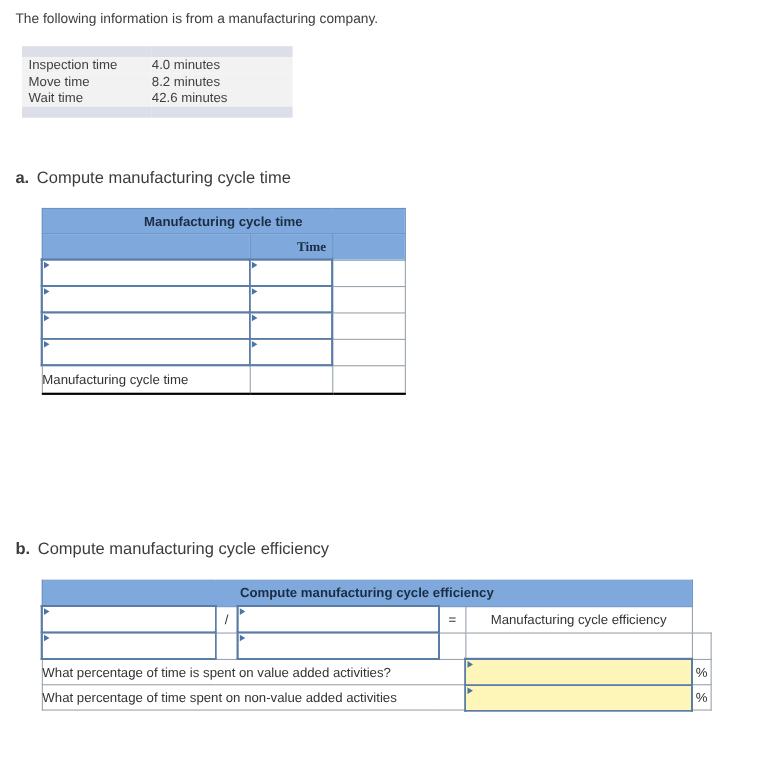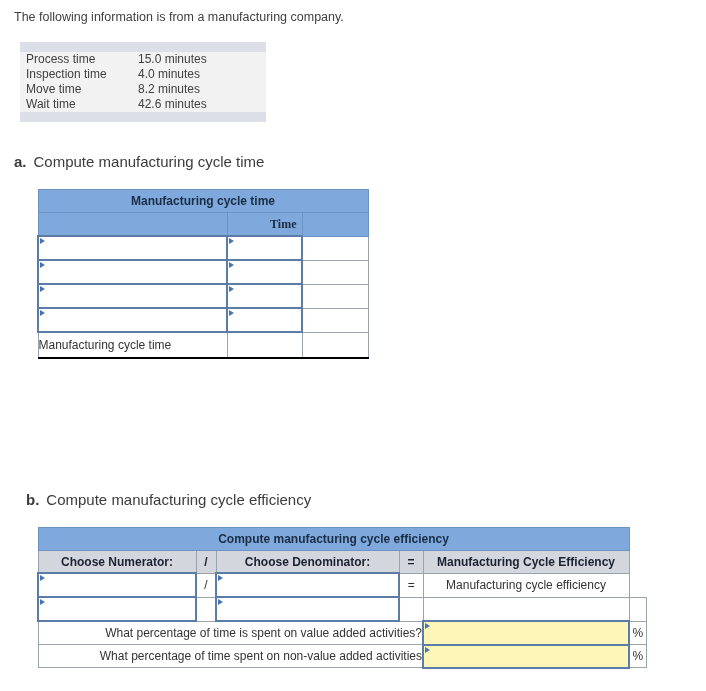--- a/index.html
+++ b/index.html
@@ -93,43 +93,39 @@
     border-left:5px solid #4a74a8;
     border-top:3px solid transparent;
     border-bottom:3px solid transparent;
   }
 
   .yellowcell{background:#fdf6b8;}
   .blackbottom{border-bottom:2px solid #000000 !important;}
 
   .lbl-left{padding-left:5px; text-align:left; white-space:nowrap;}
   .ctr{text-align:center;}
-  .ws td.txtrow{height:22px;text-align:right;}
+  .ws td.txtrow{height:22px;}
   .pct{text-align:center; background:#fdf6b8; font-size:12px;}
 </style>
 </head>
 <body>
 
 <div class="intro">The following information is from a manufacturing company.</div>
 
 <table class="info-table">
   <colgroup>
       <col class="info-col-a">
       <col class="info-col-b">
     </colgroup>
   <tbody>
     <tr class="band">
       <td></td>
       <td></td>
     </tr>
     <tr>
-      <td>Process time</td>
-      <td class="val">15.0 minutes</td>
-    </tr>
-    <tr>
       <td>Inspection time</td>
       <td class="val">4.0 minutes</td>
     </tr>
     <tr>
       <td>Move time</td>
       <td class="val">8.2 minutes</td>
     </tr>
     <tr>
       <td>Wait time</td>
       <td class="val">42.6 minutes</td>
@@ -199,46 +195,38 @@
     </tr>
 
     <tr>
       <td class="lbl-left blackbottom" style="height:24px;">Manufacturing cycle time</td>
       <td class="yellowcell blackbottom"></td>
       <td class="yellowcell blackbottom"></td>
     </tr>
   </tbody>
 </table>
 
-<div class="qlabel" style="left:14px; top:491px;margin-left:12px;">
+<div class="qlabel" style="left:14px; top:491px;">
   <span class="qletter">b.</span><span>Compute manufacturing cycle efficiency</span>
 </div>
 
 <table class="ws" style="left:37px; top:527px; width:608px;">
   <colgroup>
     <col style="width:158px">
       <col style="width:20px">
       <col style="width:183px">
     <col style="width:24px">
       <col style="width:206px">
       <col style="width:17px">
   </colgroup>
   <tbody>
     <tr>
       <td class="hdr-blue" colspan="5">Compute manufacturing cycle efficiency</td>
       <td class="plain" style="border:none;background:transparent;"></td>
     </tr>
-    <tr>
-      <td class="hdr-gray">Choose Numerator:</td>
-      <td class="hdr-gray">/</td>
-      <td class="hdr-gray">Choose Denominator:</td>
-      <td class="hdr-gray">=</td>
-      <td class="hdr-gray">Manufacturing Cycle Efficiency</td>
-      <td class="plain" style="border:none;background:transparent;"></td>
-    </tr>
 
     <tr>
       <td class="inputcell" style="height:22px;">
           <span class="caret"></span>
         </td>
       <td class="ctr">/</td>
       <td class="inputcell">
           <span class="caret"></span>
         </td>
       <td class="ctr">=</td>

